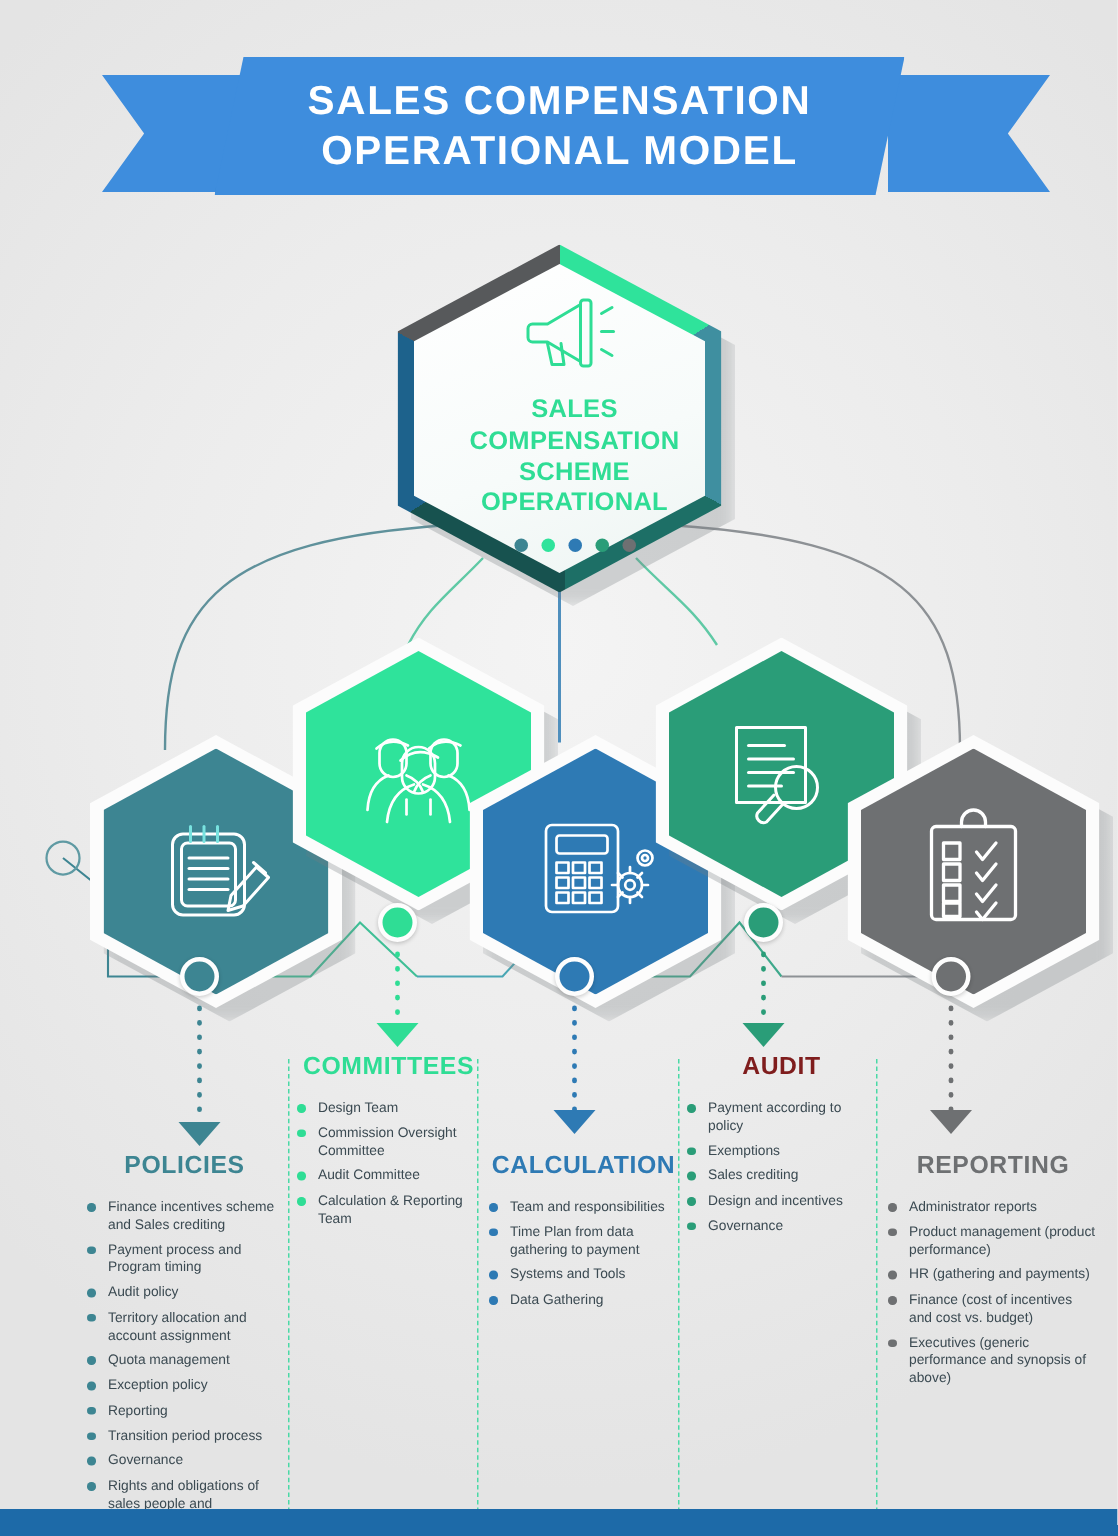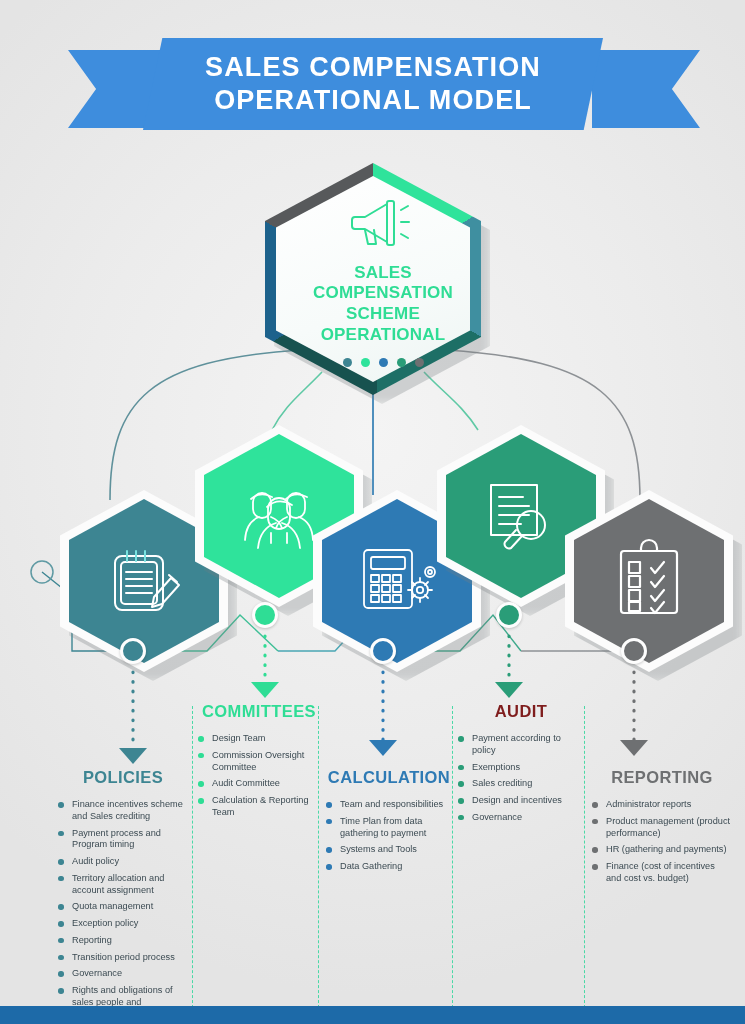--- a/index.html
+++ b/index.html
@@ -404,17 +404,18 @@
       </ul>
   </div>
 
   <div class="col" id="col-reporting" style="left:592px; top:768px; width:140px;">
     <h2 style="color:#6e7072">REPORTING</h2>
     <ul>
         <li style="--b: #6e7072;">Administrator reports</li>
         <li style="--b: #6e7072;">Product management (product performance)</li>
         <li style="--b: #6e7072;">HR (gathering and payments)</li>
         <li style="--b: #6e7072;">Finance (cost of incentives and cost vs. budget)</li>
+        <li style="--b: #6e7072;">Executives (generic performance and synopsis of above)</li>
       </ul>
   </div>
 
   <div class="footbar"></div>
 </div>
 
 </body></html>

